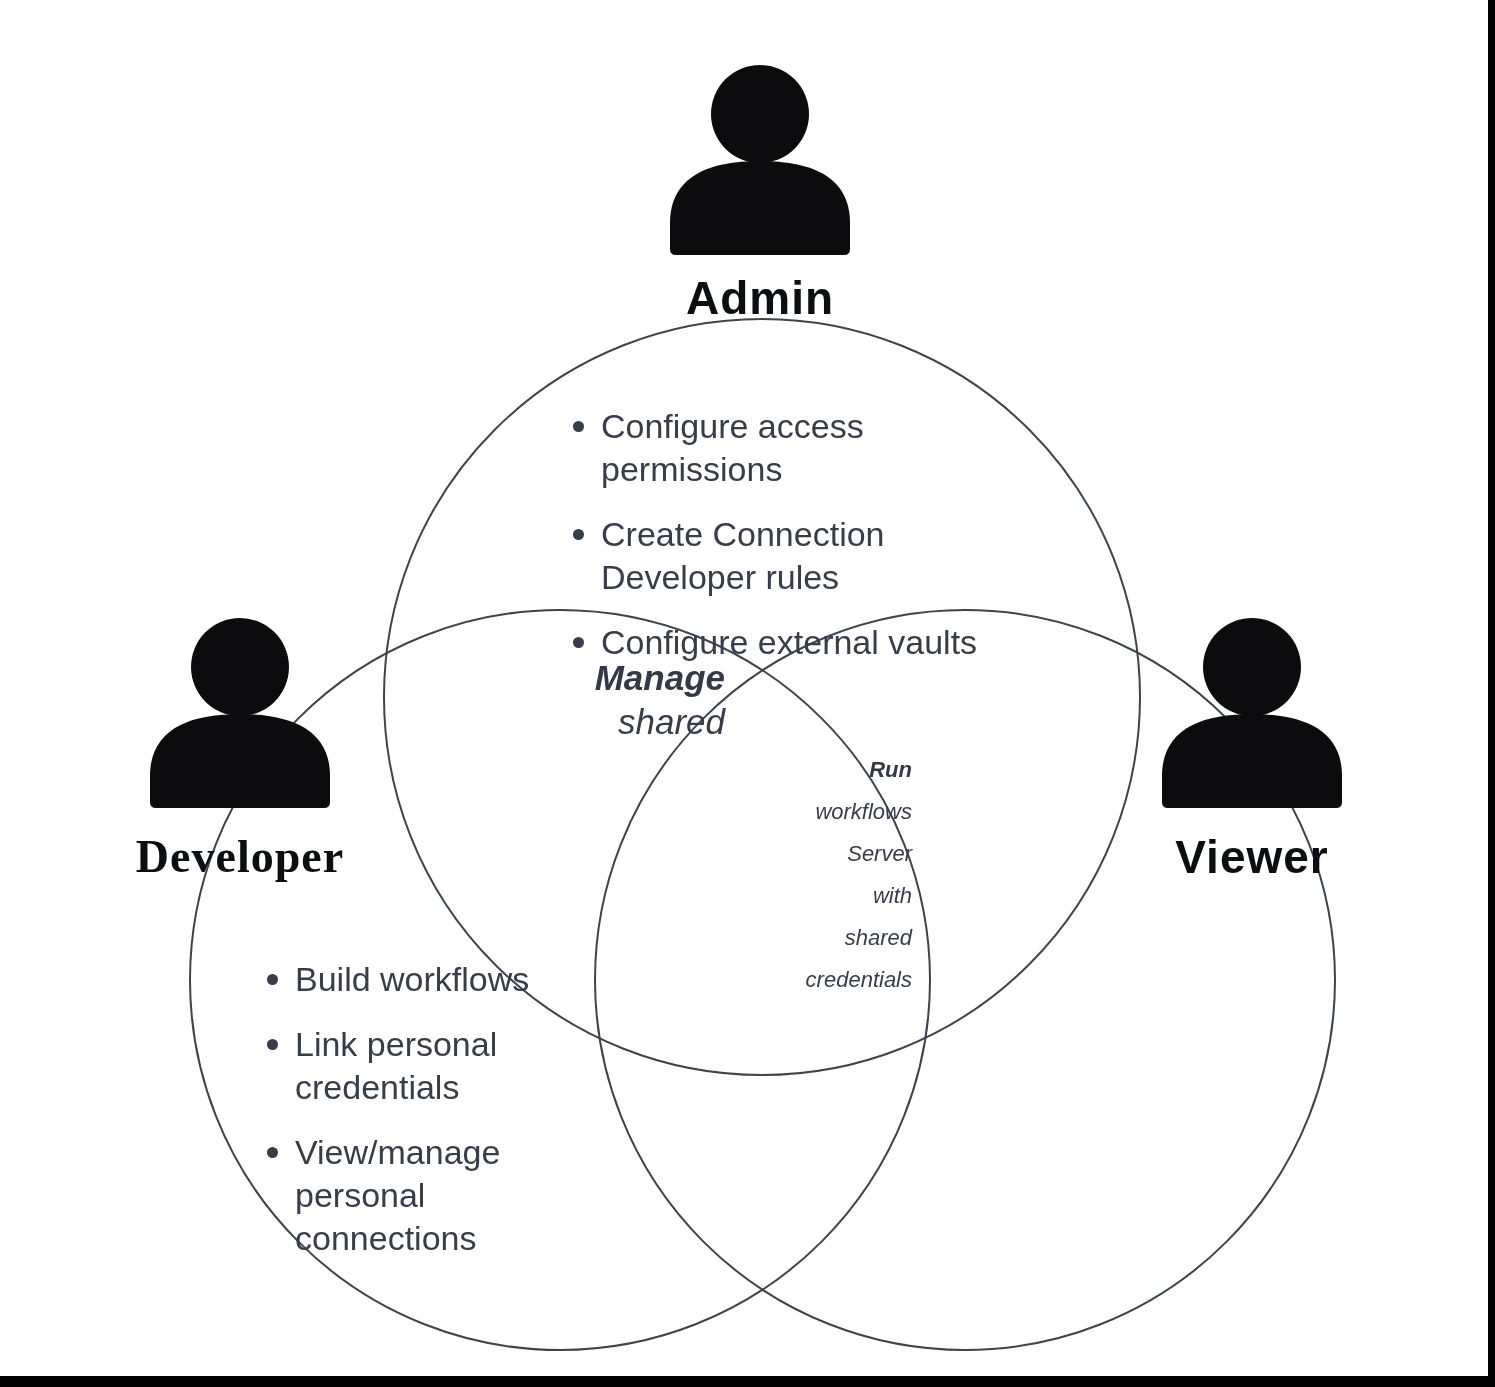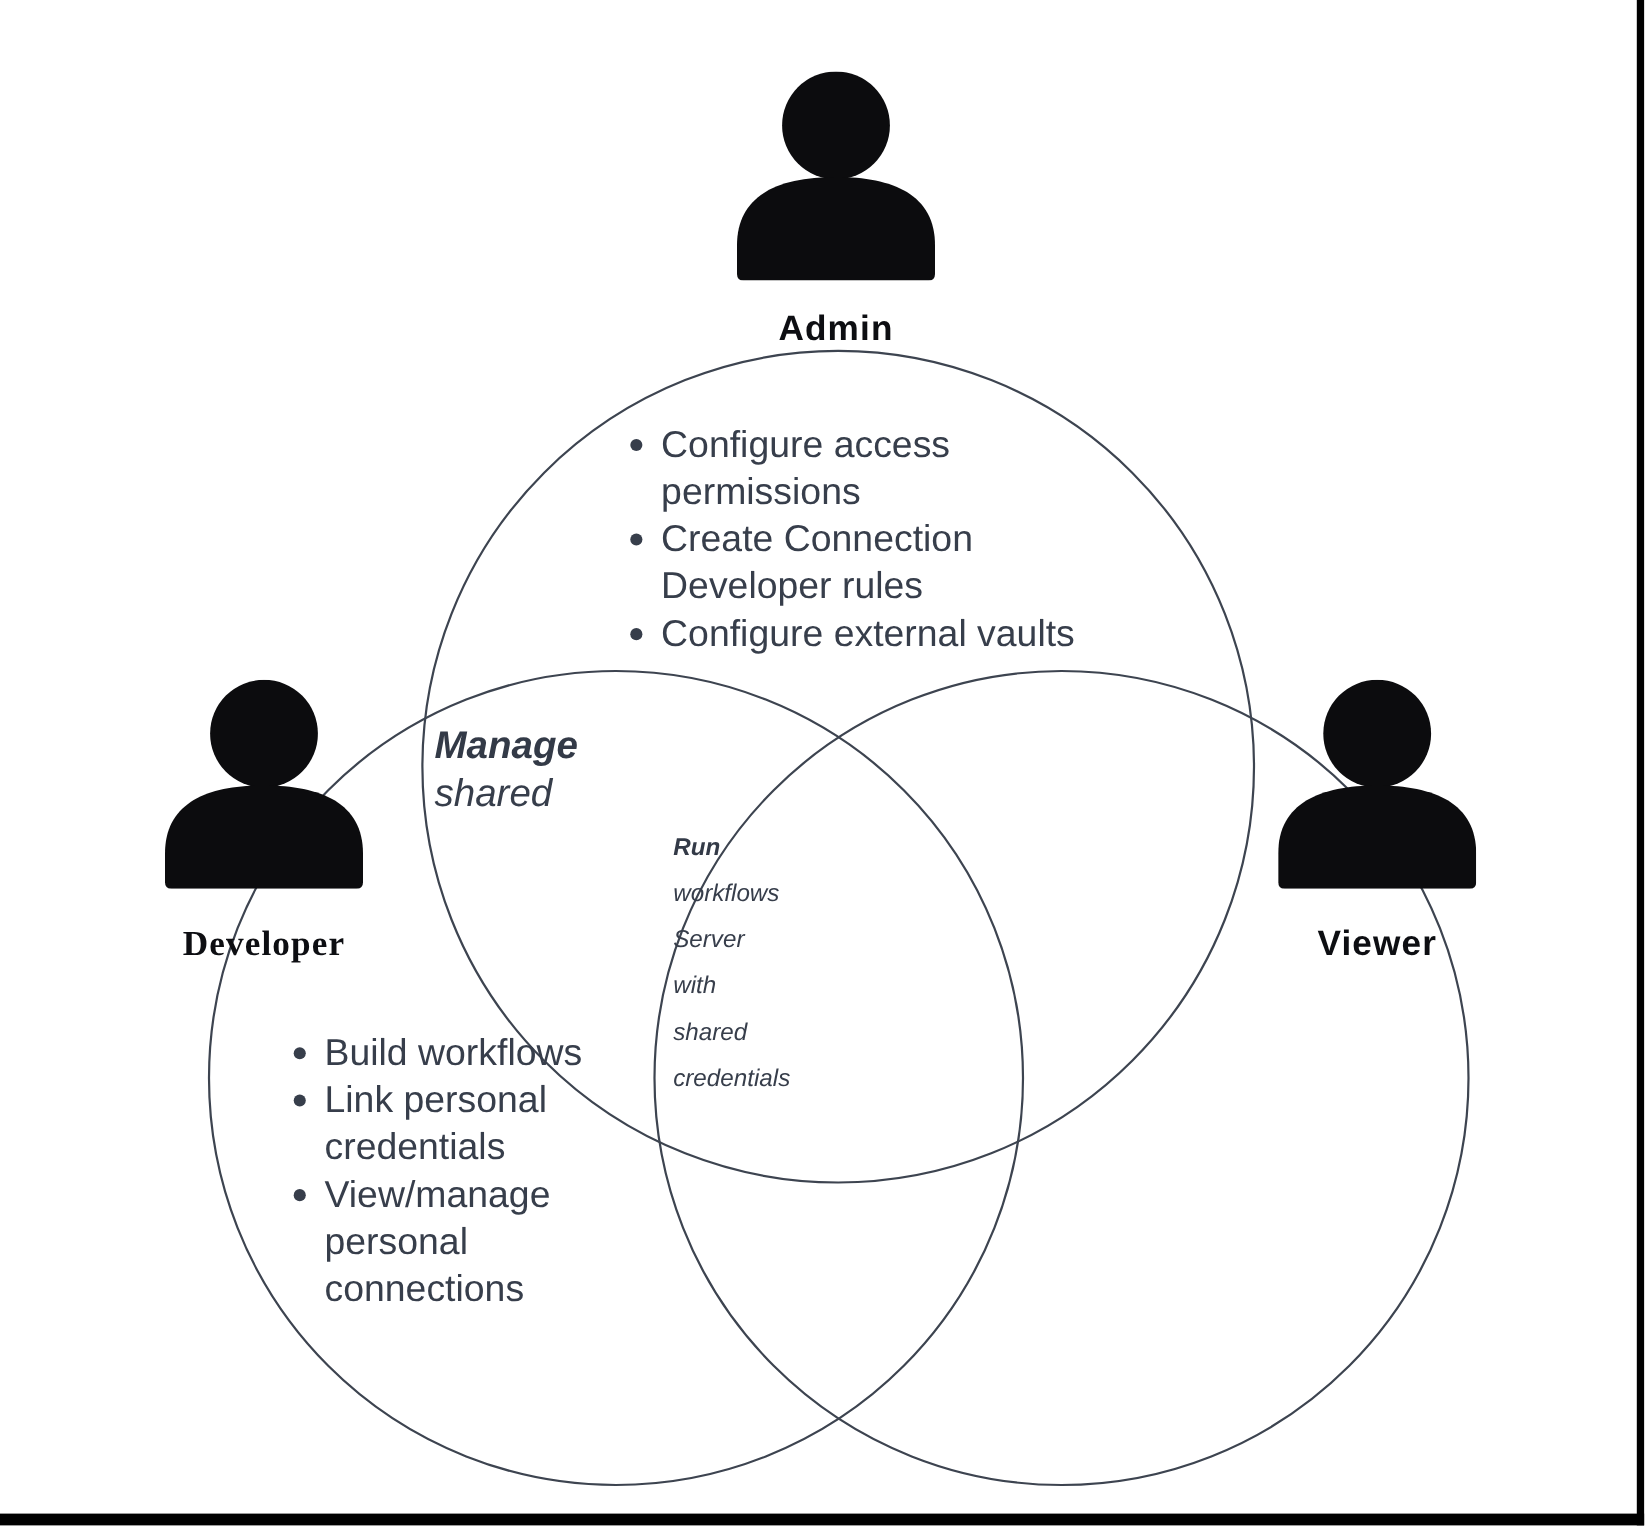--- a/index.html
+++ b/index.html
@@ -48,56 +48,57 @@
     height: 190px;
   }
   .person-icon svg { display: block; fill: #0c0c0e; }
   .icon-admin     { left: 670px;  top: 65px;  }
   .icon-developer { left: 150px;  top: 618px; }
   .icon-viewer    { left: 1162px; top: 618px; }
   .role-label {
     position: absolute;
     width: 400px;
     text-align: center;
-    font-size: 32px;
+    font-size: 46px;
     line-height: 52px;
     font-weight: 700;
     letter-spacing: 1px;
     color: #0d0e12;
   }
   .label-admin     { left: 560px;  top: 272px; }
   .label-developer { left: 40px;   top: 831px; font-family: Liberation Serif, serif; }
   .label-viewer    { left: 1052px; top: 831px; }
   .cap-list {
     position: absolute;
     list-style: none;
     margin: 0;
     padding: 0;
     font-size: 34px;
     line-height: 43px;
   }
   .cap-list li {
     position: relative;
     padding-left: 32px;
+    margin-top: 22px;
   }
   .cap-list li::before {
     content: "";
     position: absolute;
     left: 4px;
     top: 16px;
     width: 11px;
     height: 11px;
     border-radius: 50%;
     background: #373e4b;
   }
   .list-admin     { left: 569px; top: 383px; width: 470px; }
   .list-developer { left: 263px; top: 936px; width: 300px; }
   .overlap-label {
     position: absolute;
-    text-align: left;
+    text-align: right;
     font-style: italic;
     color: #373e4b;
   }
   .overlap-manage {
     left: 395px;
     top: 656px;
     width: 330px;
     font-size: 35px;
     line-height: 44px;
   }

